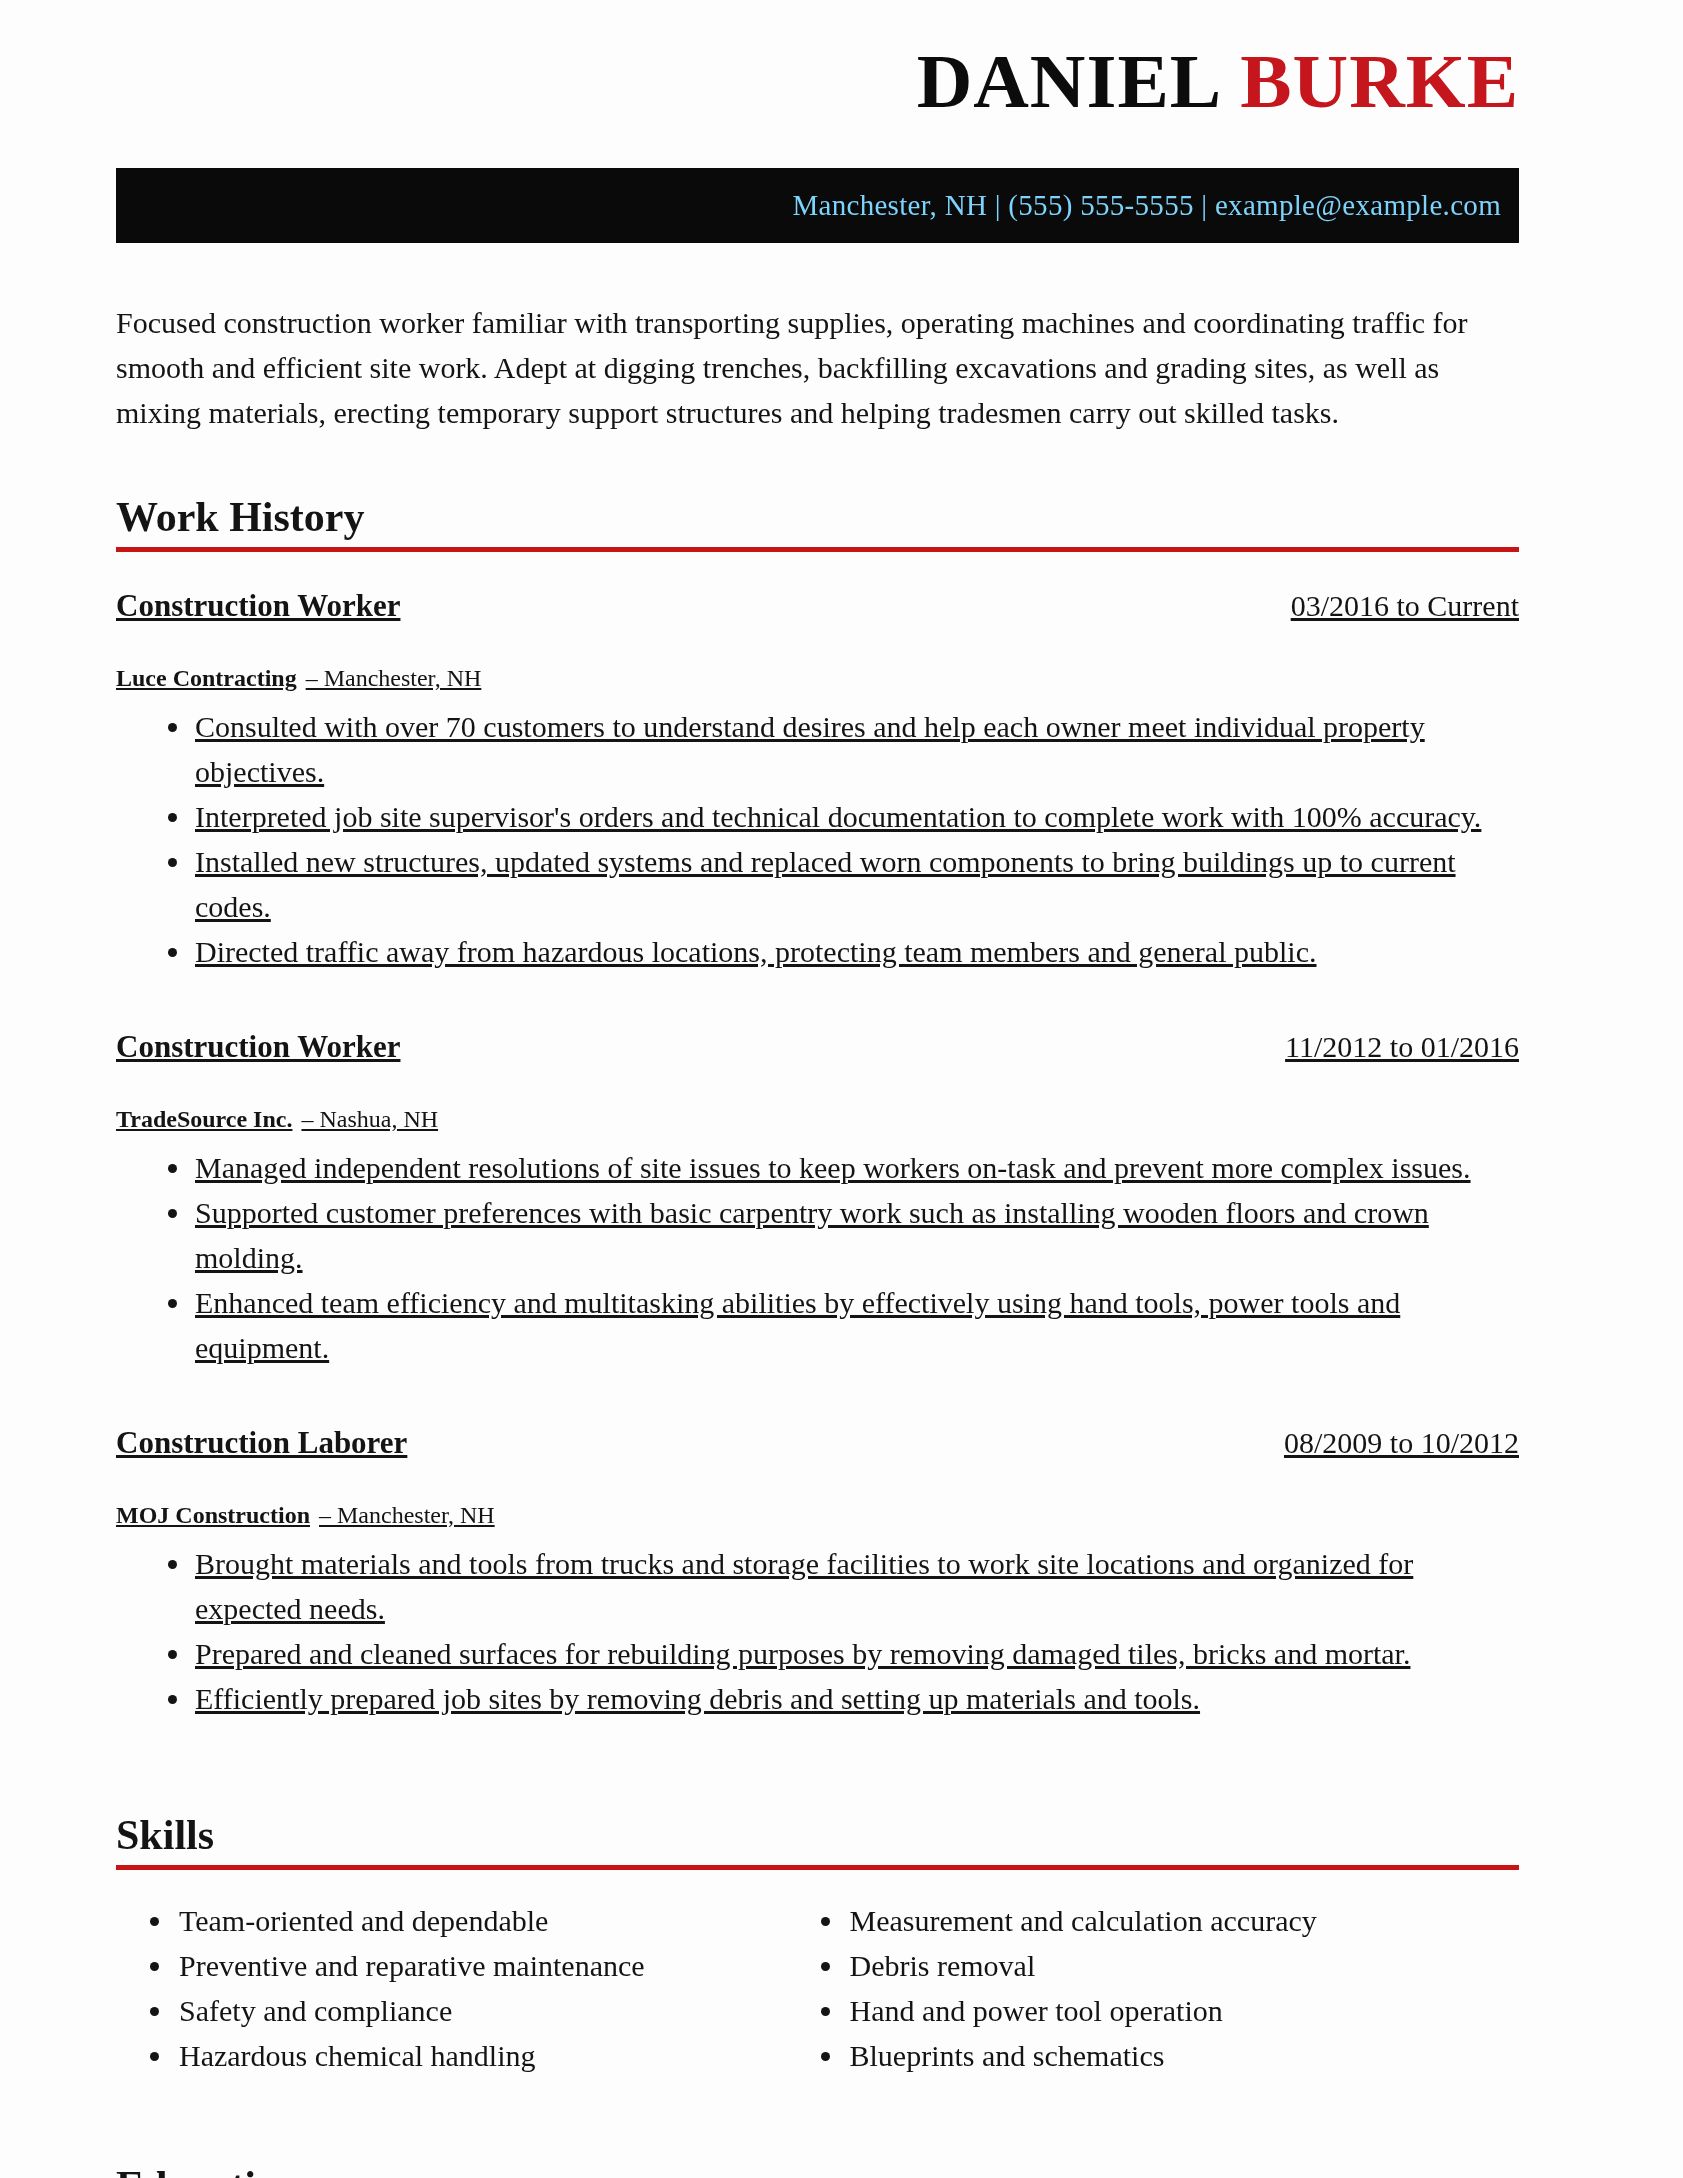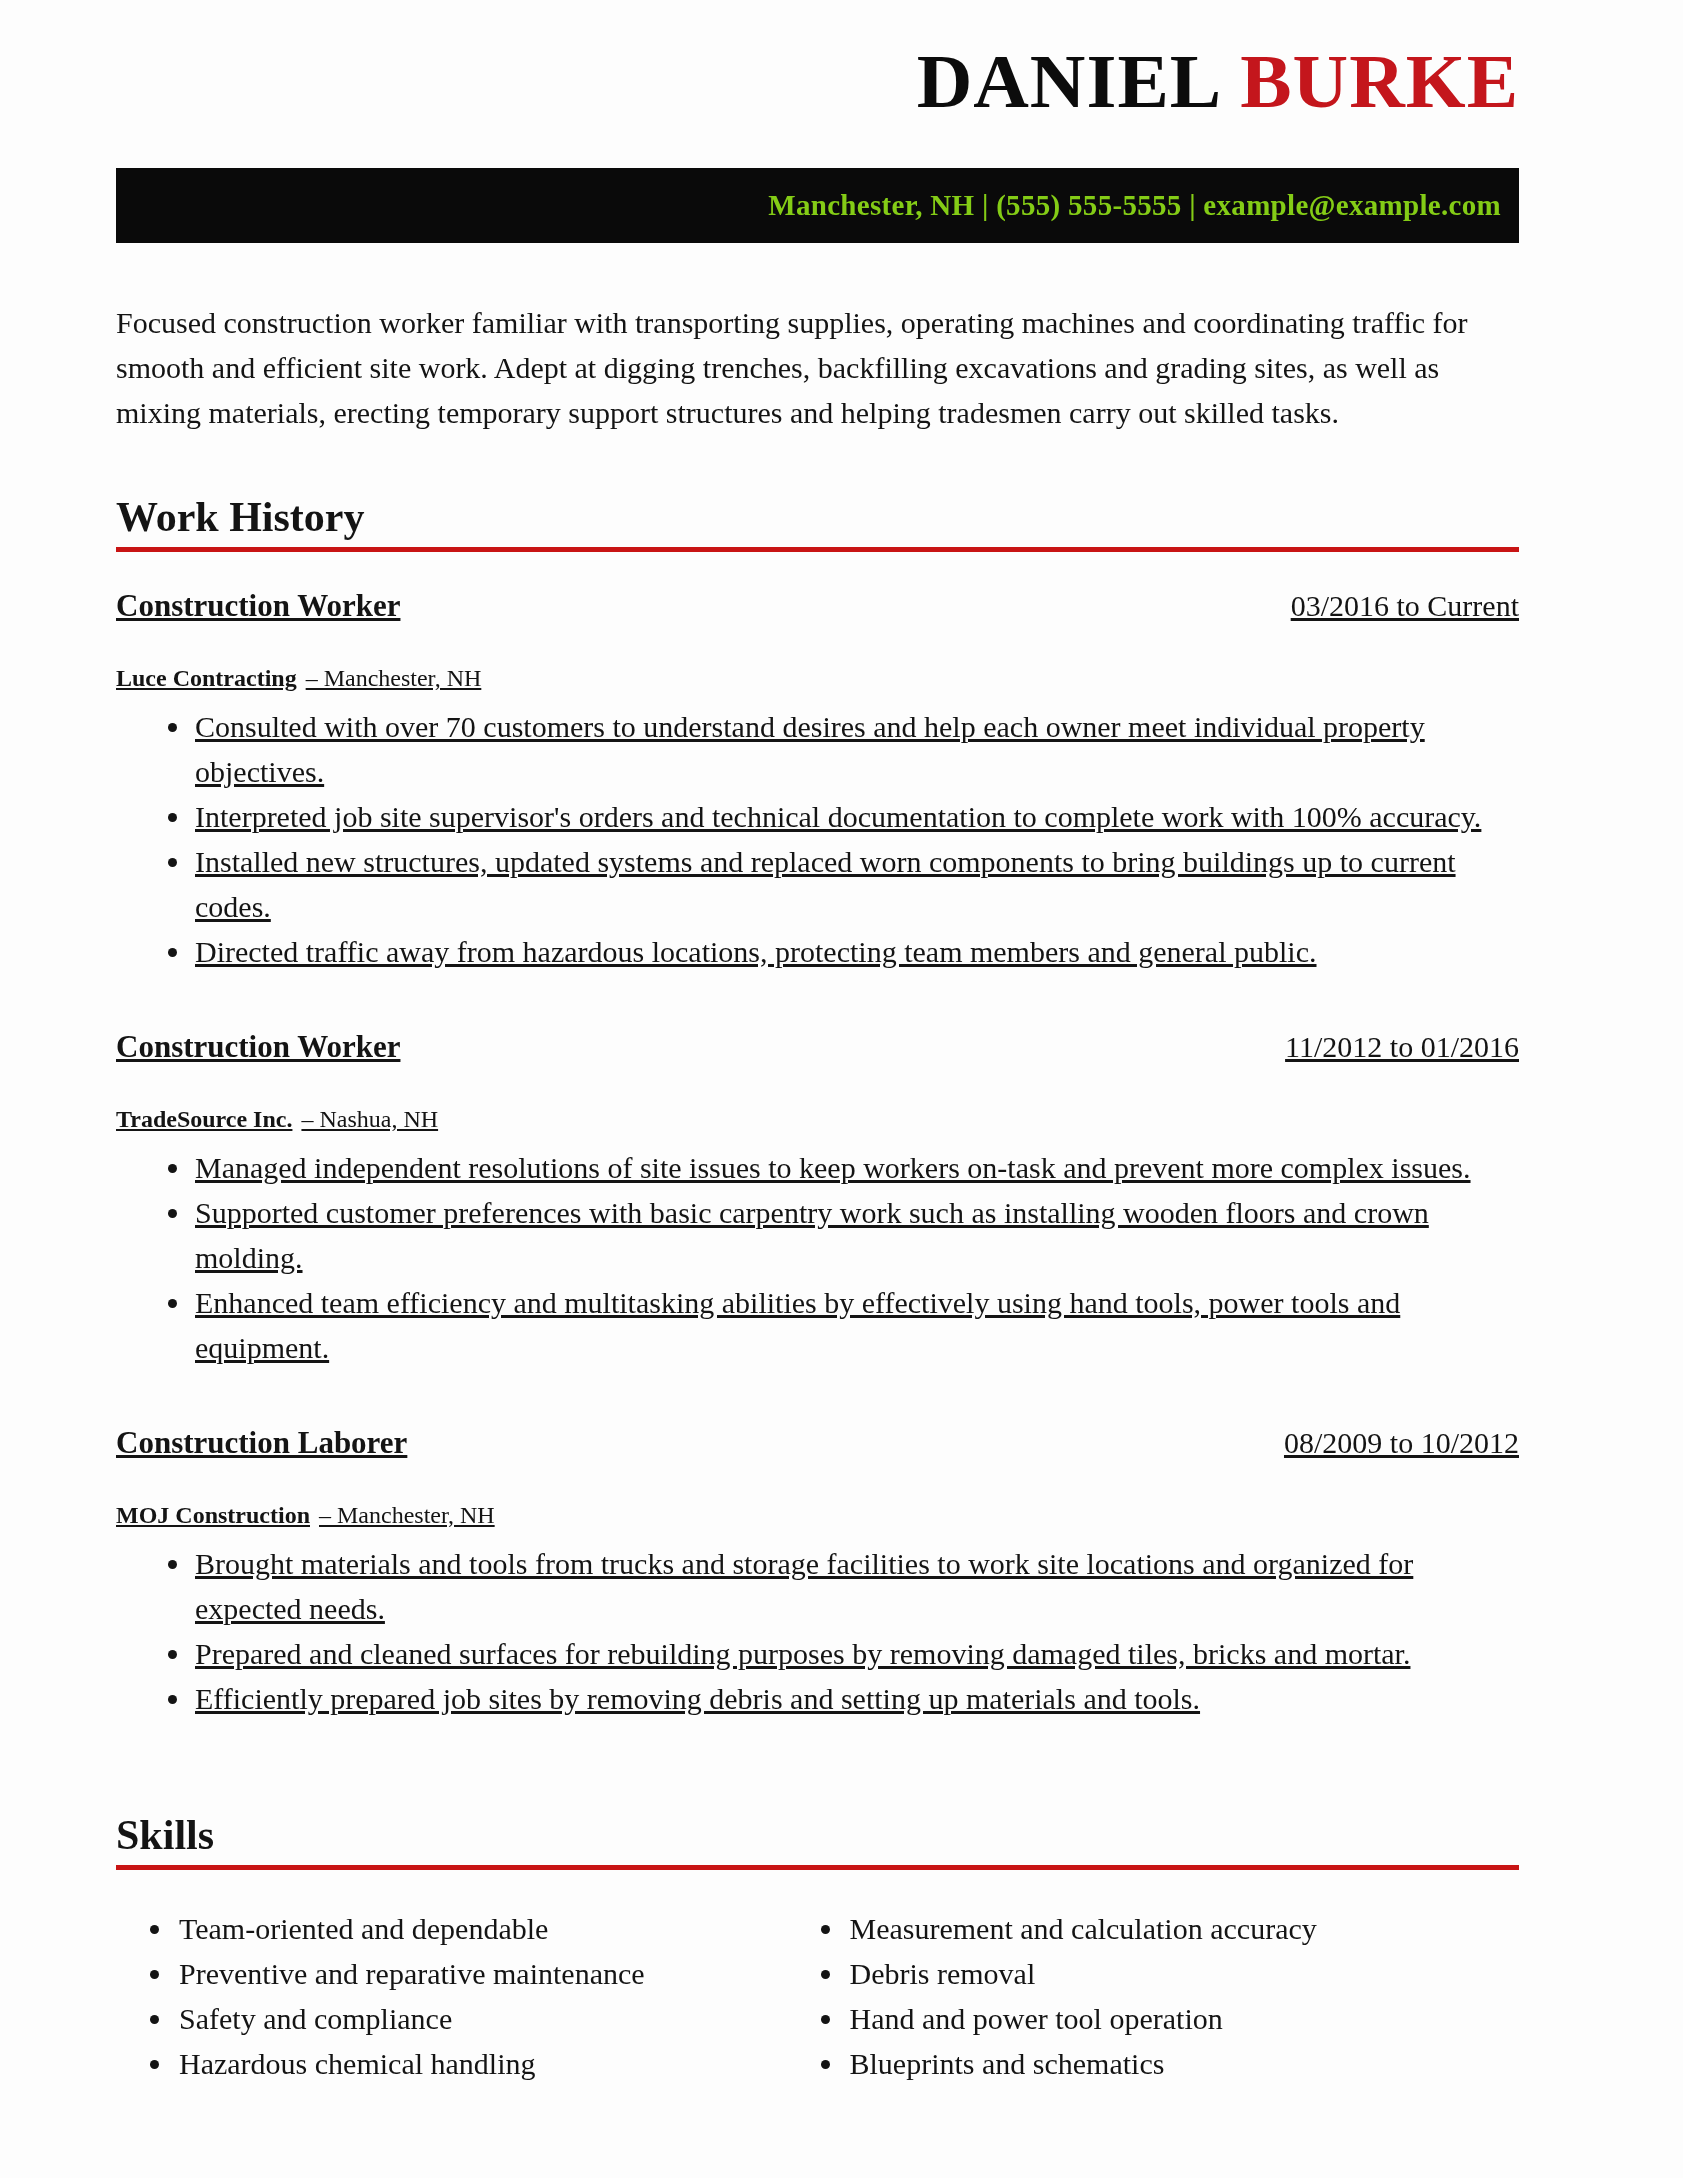--- a/index.html
+++ b/index.html
@@ -33,23 +33,23 @@
   .contact-bar{
     margin-top:46px;
     height:75px;
     background:var(--bar-black);
     display:flex;
     align-items:center;
     justify-content:flex-end;
     padding-right:18px;
   }
   .contact-text{
-    color:#84cc16;
+    color:#7dd3fc;
     font-size:29px;
-    font-weight:bold;
+    font-weight:normal;
     letter-spacing:0.3px;
   }
 
   
   .section-heading{
     font-size:42px;
     font-weight:bold;
     line-height:1.1;
     padding-bottom:7px;
     border-bottom:5px solid var(--rule-red);
@@ -84,21 +84,21 @@
     list-style:disc;
   }
   ul.bullets li{
     font-size:30px;
     line-height:45px;
     padding-left:2px;
   }
 
   
   .skills-columns{display:flex;margin-top:28px;}
-  .skills-col{width:50%;margin-top:8px;}
+  .skills-col{width:50%;}
   ul.skill-list{padding-left:59px;list-style:disc;}
   .skills-col-right ul.skill-list{padding-left:28px;}
   ul.skill-list li{font-size:30px;line-height:45px;padding-left:4px;}
 
   
   .edu-block{margin-top:28px;font-size:30px;line-height:46px;}
   .edu-bold{font-weight:bold;}
 </style>
 </head>
 <body>

